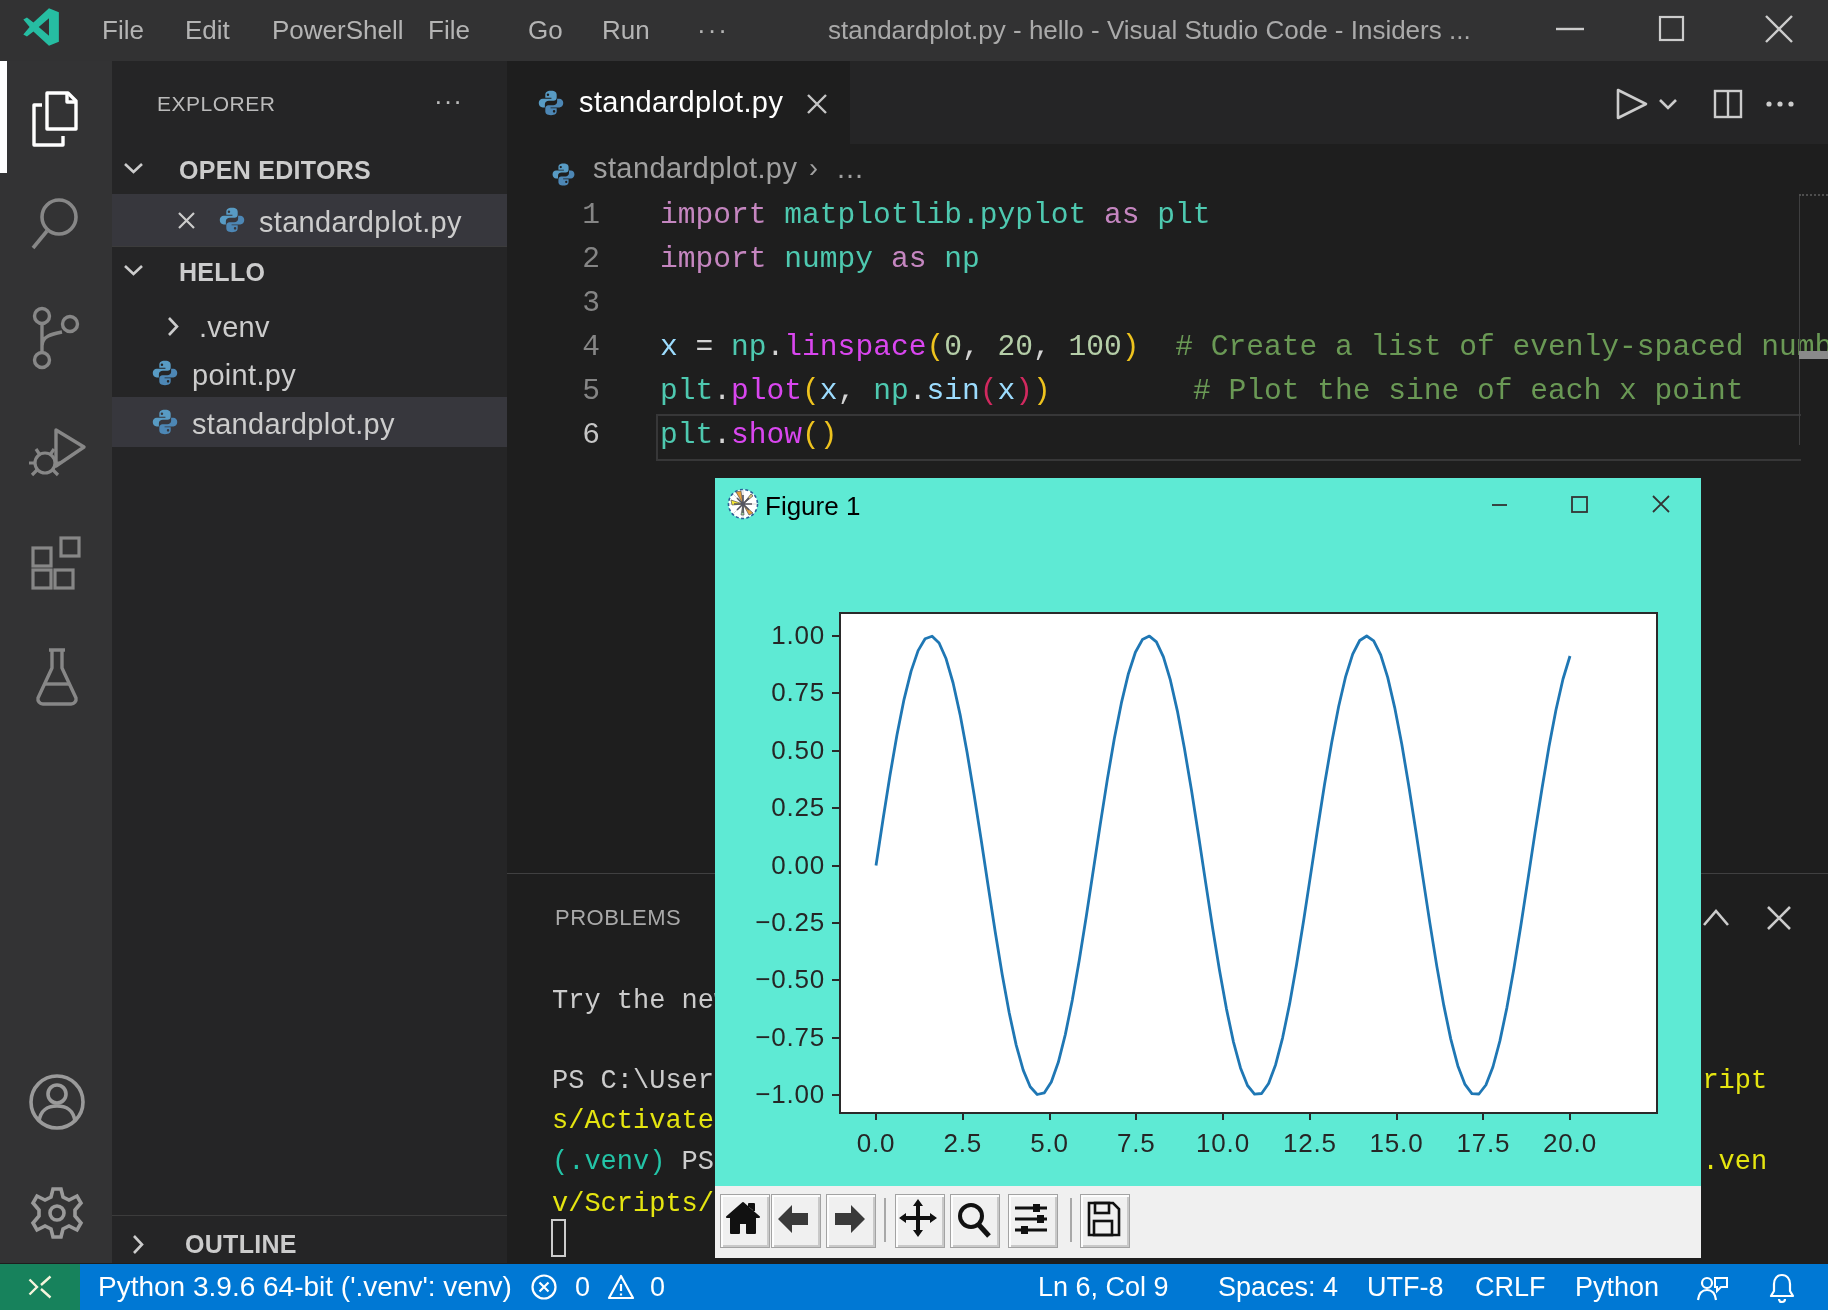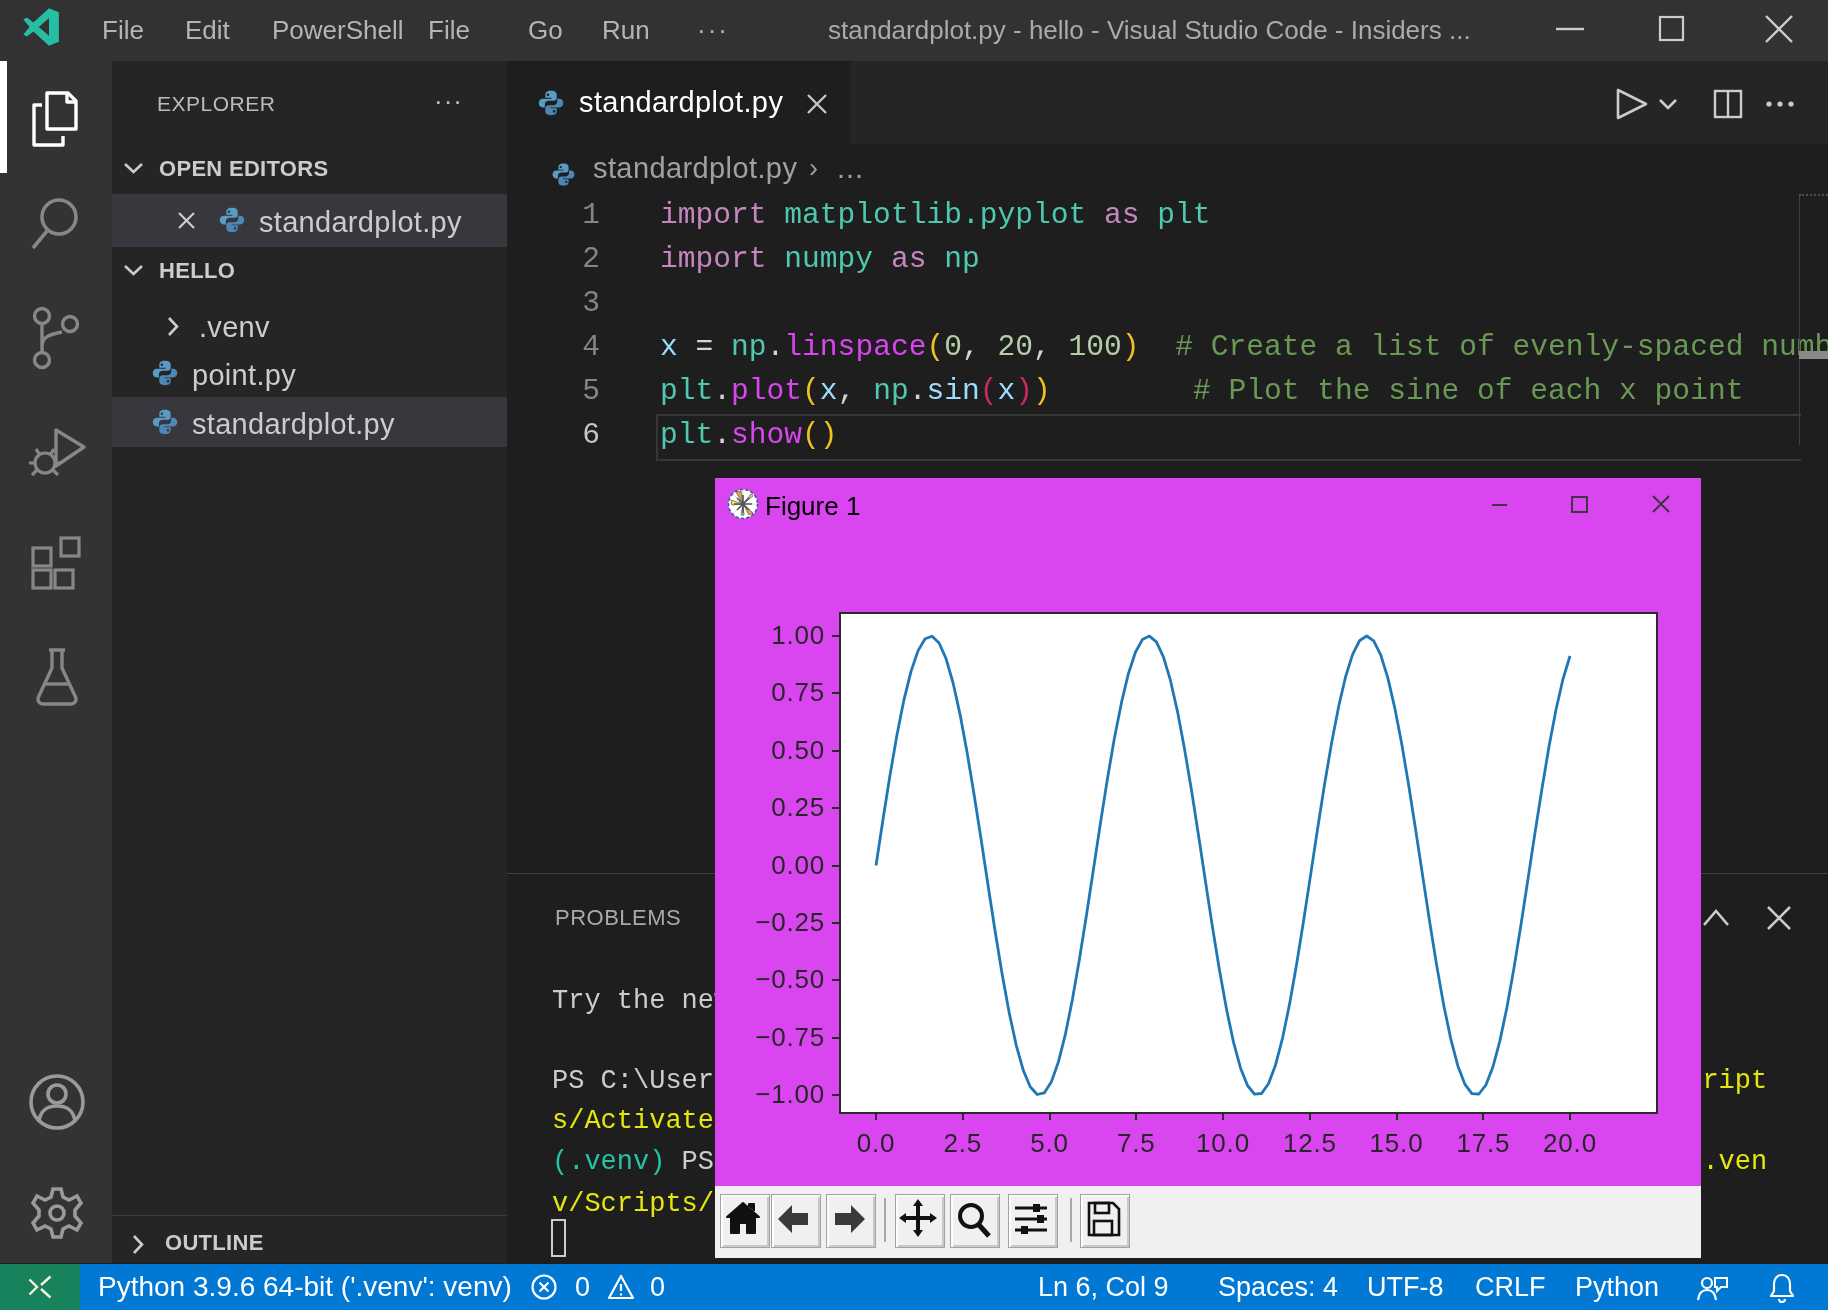--- a/index.html
+++ b/index.html
@@ -6,21 +6,21 @@
 .mono{font-family:"Liberation Mono",monospace;white-space:pre;}
 
 #titlebar{left:0;top:0;width:1828px;height:61px;background:#323233;}
 .menuitem{position:absolute;top:0;height:61px;line-height:61px;color:#b4b4b4;font-size:26px;}
 #wintitle{position:absolute;top:0;height:61px;line-height:61px;left:828px;width:690px;text-align:left;color:#aaaaaa;font-size:26px;}
 
 #actbar{left:0;top:61px;width:112px;height:1202px;background:#333334;}
 #actsel{left:0;top:61px;width:7px;height:112px;background:#ffffff;}
 
 #sidebar{left:112px;top:61px;width:395px;height:1202px;background:#252526;}
-.sbhead{position:absolute;color:#cccccc;font-weight:bold;font-size:22px;letter-spacing:.3px;}
+.sbhead{position:absolute;color:#cccccc;font-weight:bold;font-size:25px;letter-spacing:.3px;margin-left:20px;}
 .sbrow{position:absolute;left:112px;width:395px;height:52px;}
 .sbsel{background:#37373d;}
 .sbtext{position:absolute;color:#cccccc;font-size:29px;letter-spacing:.3px;}
 .chev{stroke:#cccccc;stroke-width:2.6;fill:none;}
 
 #tabstrip{left:507px;top:61px;width:1321px;height:83px;background:#252526;}
 #tab1{left:507px;top:61px;width:343px;height:83px;background:#1e1e1e;}
 #tabtext{left:579px;top:61px;height:83px;line-height:83px;color:#ffffff;font-size:29px;letter-spacing:.4px;}
 #breadcrumb{left:507px;top:144px;width:1321px;height:49px;background:#1e1e1e;color:#a0a0a0;font-size:29px;line-height:49px;}
 #gutter{left:540px;top:193px;width:60px;text-align:right;color:#858585;font-size:29.6px;line-height:44px;}
@@ -44,21 +44,21 @@
 #probtab{left:555px;top:905px;color:#a9a9a9;font-size:22px;letter-spacing:.5px;}
 .term{position:absolute;font-family:"Liberation Mono",monospace;white-space:pre;font-size:27px;line-height:40px;color:#cccccc;}
 .ty2{color:#23c4a7;}
 .yw{color:#e5e510;}
 #cursorbox{left:551px;top:1219px;width:11px;height:34px;border:2px solid #cccccc;}
 
 #statusbar{left:0;top:1264px;width:1828px;height:46px;background:#0078d4;}
 #remote{left:0;top:1264px;width:80px;height:46px;background:#17825c;}
 .st{position:absolute;top:1264px;height:30px;line-height:46px;color:#ffffff;font-size:27px;}
 
-#figwin{left:715px;top:478px;width:986px;height:780px;background:#d946ef;}
+#figwin{left:715px;top:478px;width:986px;height:780px;background:#5eead4;}
 #figtitle{position:absolute;left:50px;top:13px;color:#000000;font-size:26px;}
 #figtoolbar{position:absolute;left:0;top:708px;width:986px;height:72px;background:#f0f0f0;}
 .tbbtn{position:absolute;top:716px;width:48px;height:52px;background:#f0f0f0;border:1px solid #a3a3a3;box-shadow:inset 2px 2px 0 #fdfdfd, inset -2px -2px 0 #c9c9c9;}
 .tbsep{position:absolute;top:720px;width:2px;height:44px;background:#a8a8a8;}
 </style></head>
 <body>
 
 <div class="abs" id="titlebar"></div>
 <svg class="abs" style="left:22px;top:8px" width="38" height="38" viewBox="0 0 100 100">
   <path fill="#26bda2" fill-rule="evenodd" d="M71 0.8 L97 11 V89 L71 99.2 L30 62 L13 75 L3.5 70 L20 50 L3.5 30 L13 25 L30 38 Z M71 27 L44 50 L71 73 Z"></path>

